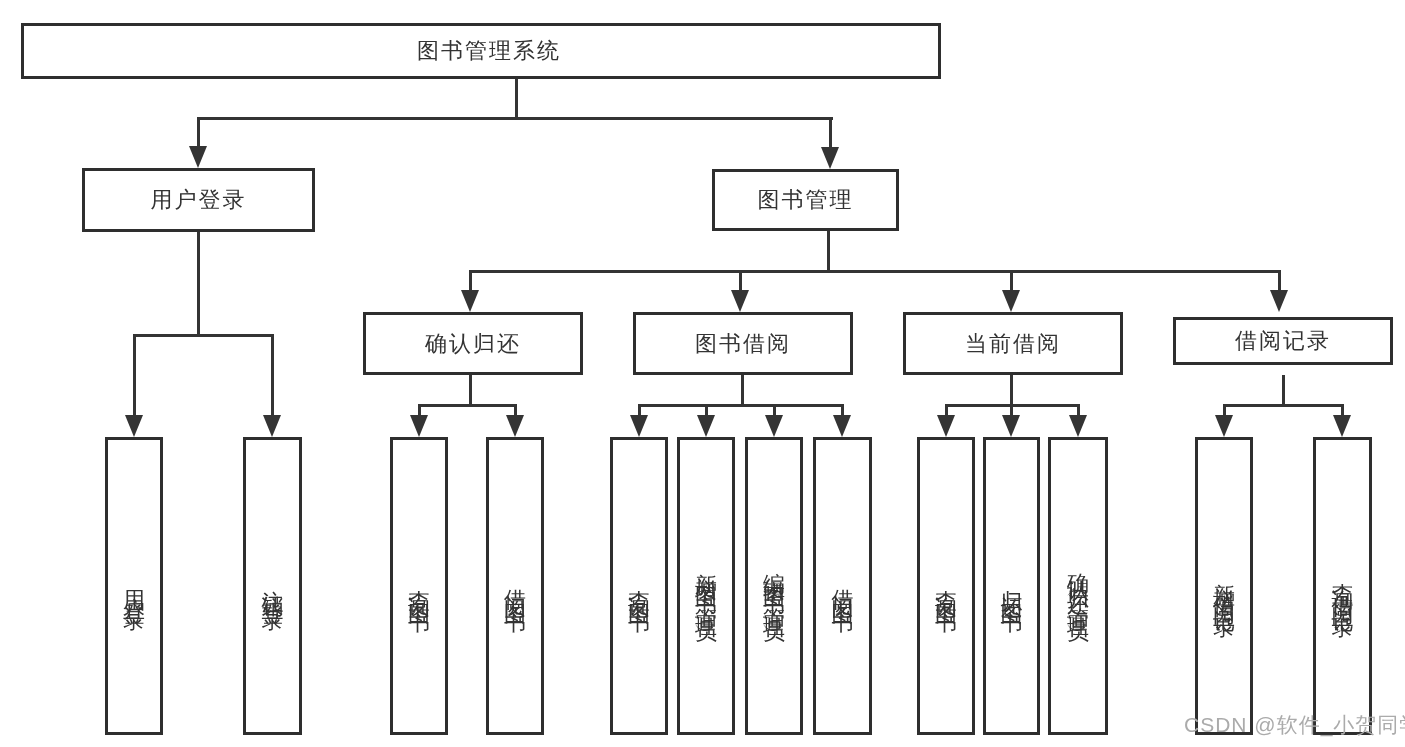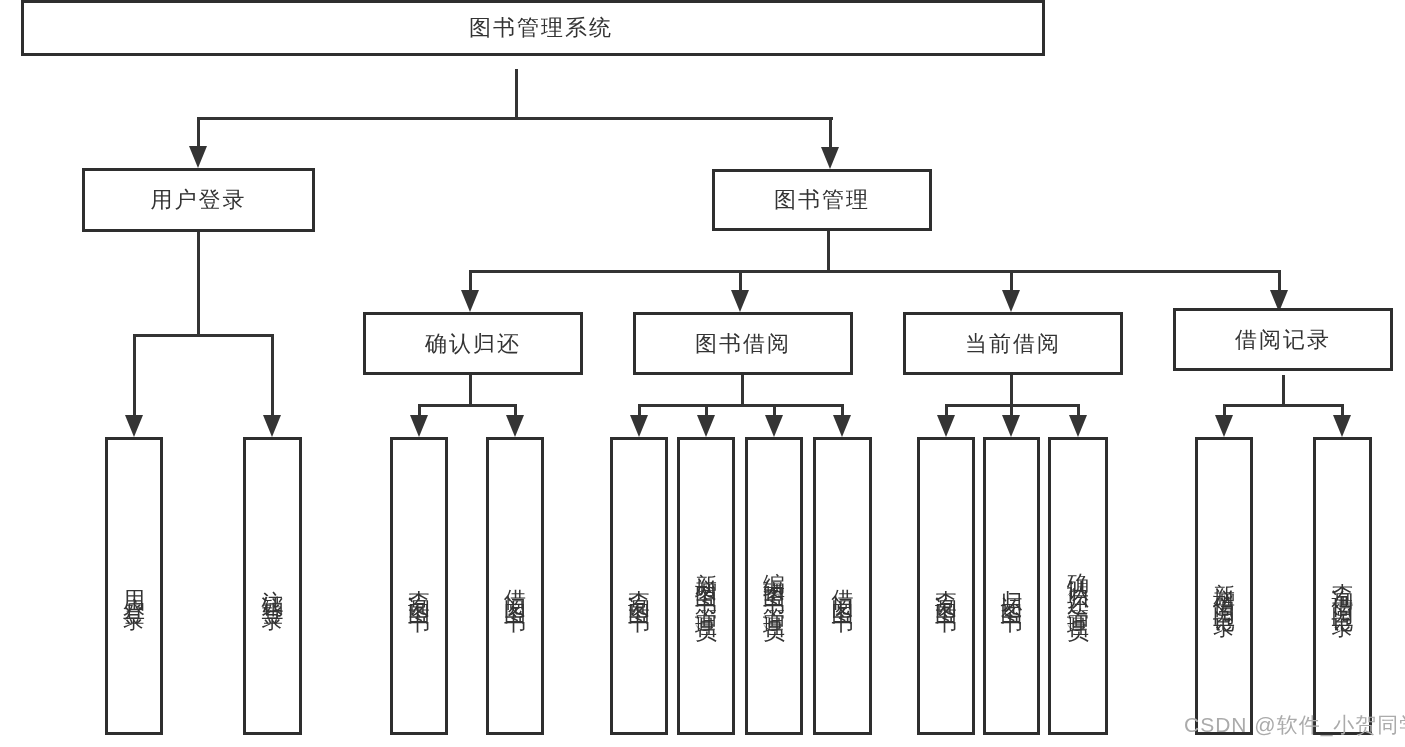--- a/index.html
+++ b/index.html
@@ -51,35 +51,35 @@
     letter-spacing:1px;
     z-index:3;
     white-space:nowrap;
   }
 </style>
 </head>
 <body>
 
 <div id="canvas">
 
-  <div class="box" style="left:21px;top:0;width:1024px;height:56px;padding-left:16px;">
+  <div class="box" style="left:21px;top:23px;width:920px;height:56px;padding-left:16px;">
     <span>图书管理系统</span>
   </div>
 
   <div class="line" style="left:515px;top:69px;width:3px;height:50px;"></div>
   <div class="line" style="left:197px;top:117px;width:636px;height:3px;"></div>
   <div class="line" style="left:197px;top:117px;width:3px;height:31px;"></div>
   <div class="arrow" style="left:189px;top:146px;"></div>
   <div class="line" style="left:829px;top:117px;width:3px;height:31px;"></div>
   <div class="arrow" style="left:821px;top:147px;"></div>
 
   <div class="box" style="left:82px;top:168px;width:233px;height:64px;">
     <span>用户登录</span>
   </div>
-  <div class="box" style="left:712px;top:169px;width:220px;height:62px;">
+  <div class="box" style="left:712px;top:169px;width:187px;height:62px;">
     <span>图书管理</span>
   </div>
 
   <div class="line" style="left:197px;top:232px;width:3px;height:104px;"></div>
   <div class="line" style="left:133px;top:334px;width:141px;height:3px;"></div>
   <div class="line" style="left:133px;top:334px;width:3px;height:83px;"></div>
   <div class="arrow" style="left:125px;top:415px;"></div>
   <div class="line" style="left:271px;top:334px;width:3px;height:83px;"></div>
   <div class="arrow" style="left:263px;top:415px;"></div>
 
@@ -96,21 +96,21 @@
 
   <div class="box" style="left:363px;top:312px;width:220px;height:63px;">
     <span>确认归还</span>
   </div>
   <div class="box" style="left:903px;top:312px;width:220px;height:63px;">
     <span>当前借阅</span>
   </div>
   <div class="box" style="left:633px;top:312px;width:220px;height:63px;">
     <span>图书借阅</span>
   </div>
-  <div class="box" style="left:1173px;top:308px;width:220px;height:63px;">
+  <div class="box" style="left:1173px;top:317px;width:220px;height:48px;">
     <span>借阅记录</span>
   </div>
 
   <div class="line" style="left:469px;top:375px;width:3px;height:31px;"></div>
   <div class="line" style="left:418px;top:404px;width:99px;height:3px;"></div>
   <div class="line" style="left:418px;top:404px;width:3px;height:13px;"></div>
   <div class="arrow" style="left:410px;top:415px;"></div>
   <div class="line" style="left:514px;top:404px;width:3px;height:13px;"></div>
   <div class="arrow" style="left:506px;top:415px;"></div>
 

